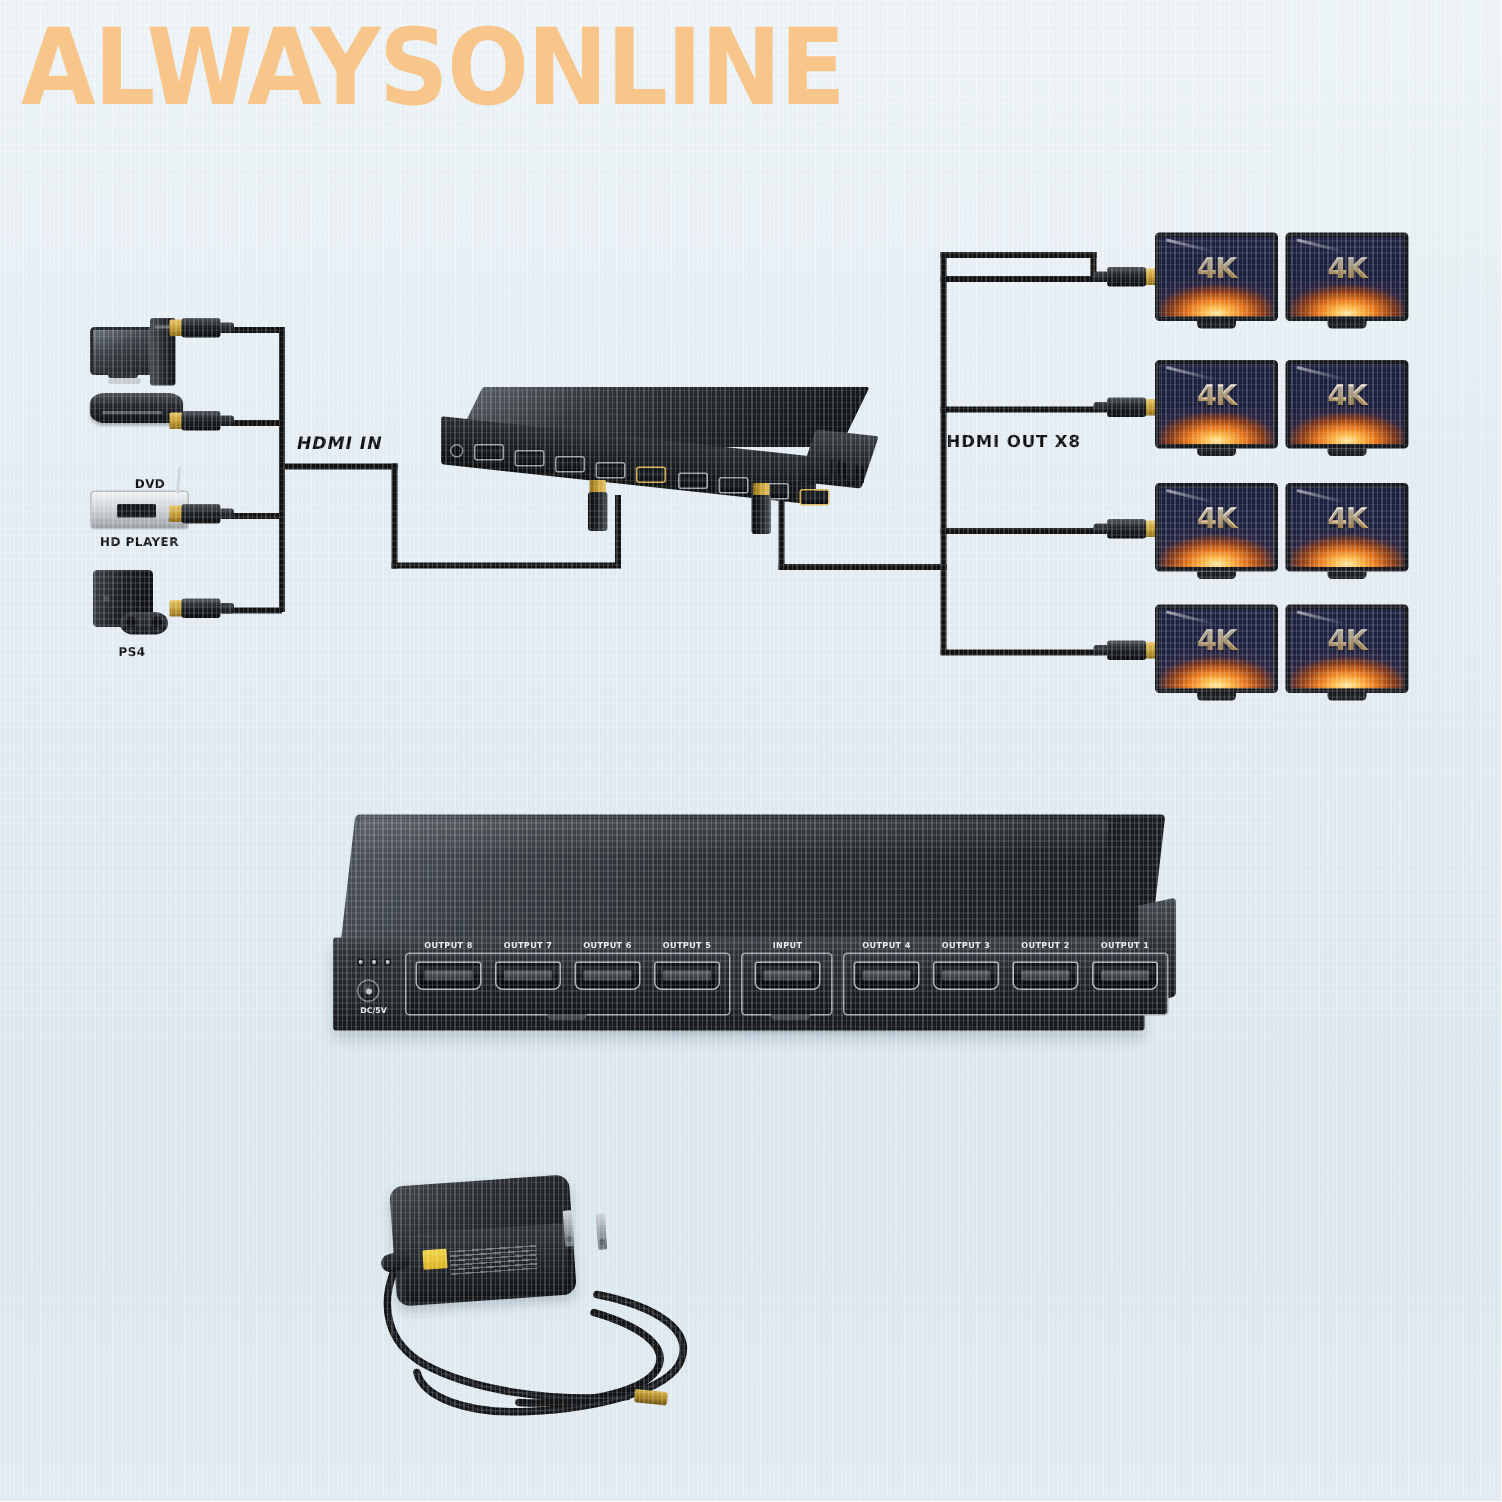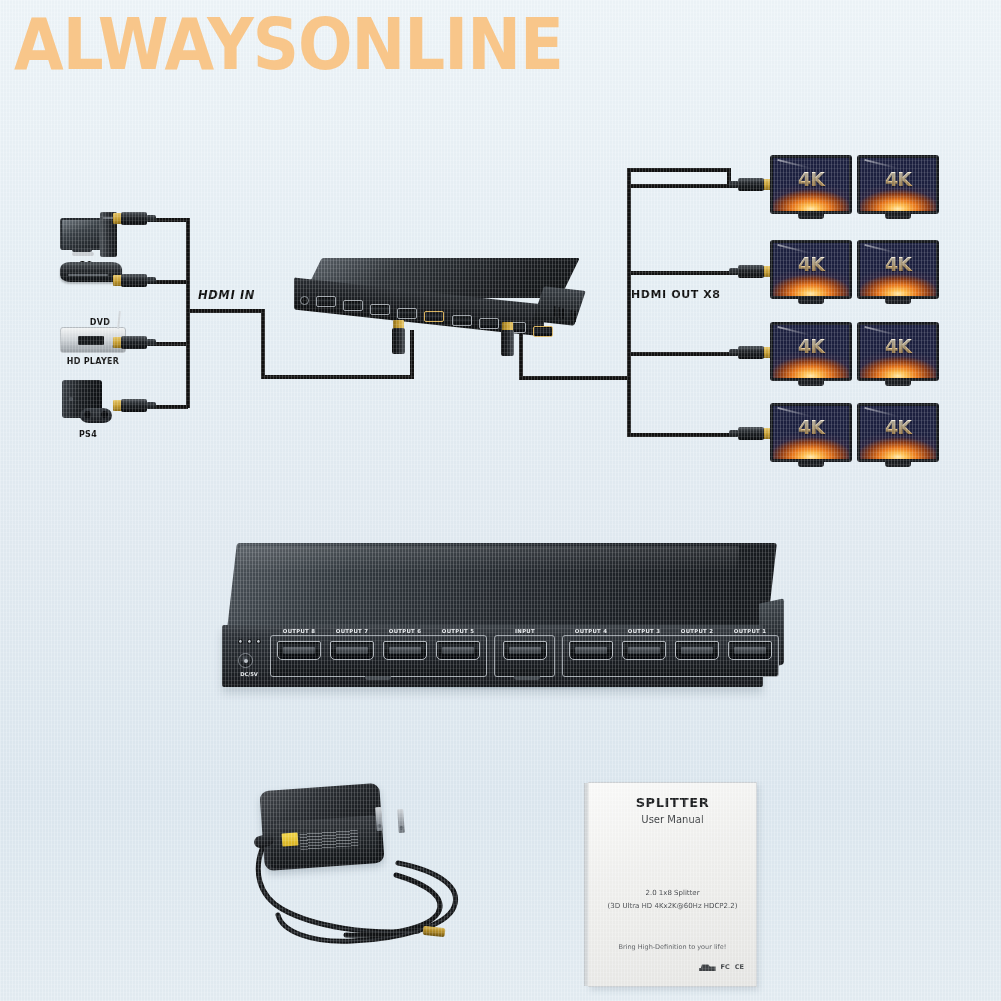--- a/index.html
+++ b/index.html
@@ -657,26 +657,14 @@
         <path d="M148,100 C182,110 198,124 190,138 C180,154 136,162 98,160"></path>
       </g>
       <g fill="none" stroke="#2c3035" stroke-width="1.4" opacity=".75">
         <path d="M14,74 C6,96 10,120 34,134 C66,152 120,160 170,156"></path>
         <path d="M150,88 C190,96 214,112 206,132 C198,152 150,164 104,166 C62,168 34,156 30,140"></path>
       </g>
     </svg>
     <div class="dc-tip"></div>
   </div>
 
-  <div id="manual">
-    <div class="mn-title">SPLITTER</div>
-    <div class="mn-sub">User Manual</div>
-    <div class="mn-spec1">2.0 1x8 Splitter</div>
-    <div class="mn-spec2">(3D Ultra HD 4Kx2K@60Hz HDCP2.2)</div>
-    <div class="mn-tag">Bring High-Definition to your life!</div>
-    <div class="mn-certs">
-      <div class="cert rohs"></div>
-      <div class="cert">FC</div>
-      <div class="cert">CE</div>
-    </div>
-  </div>
 
 </div>
 
 </body></html>

